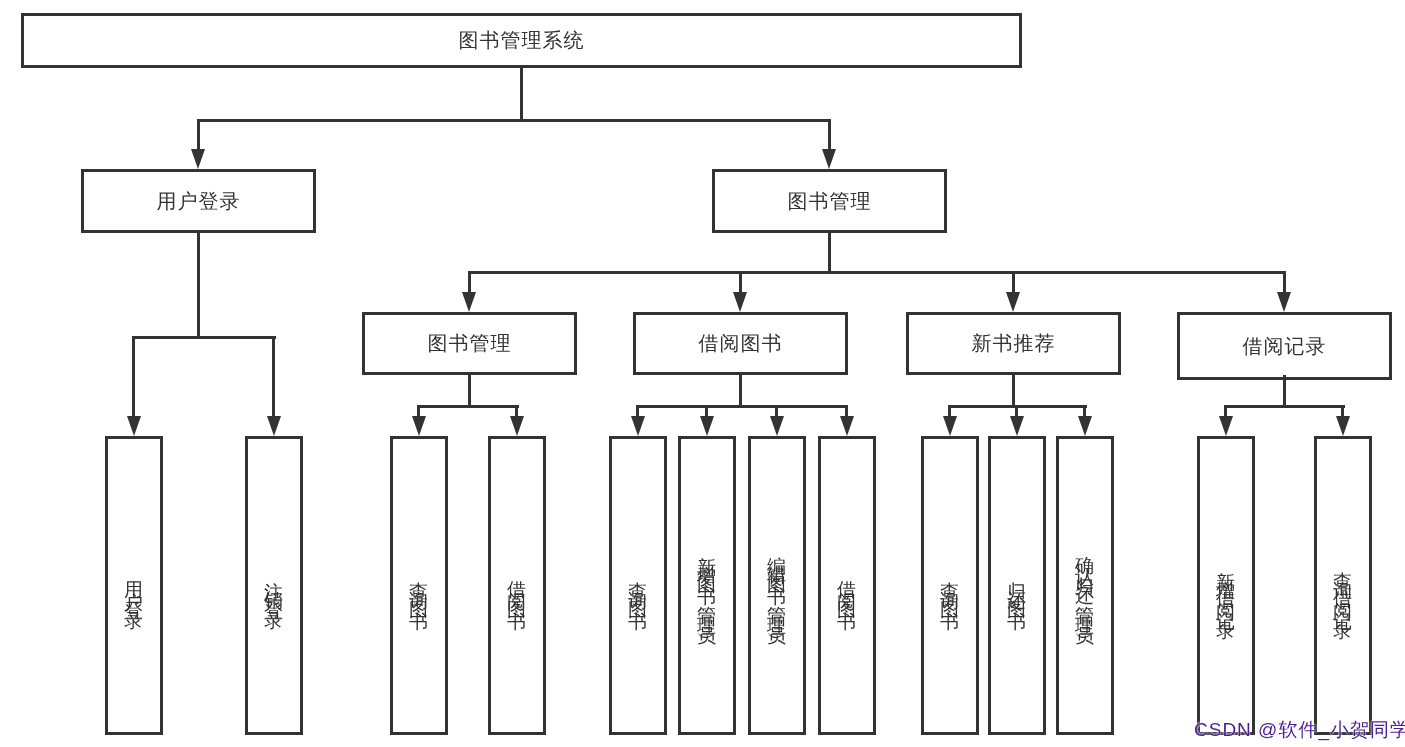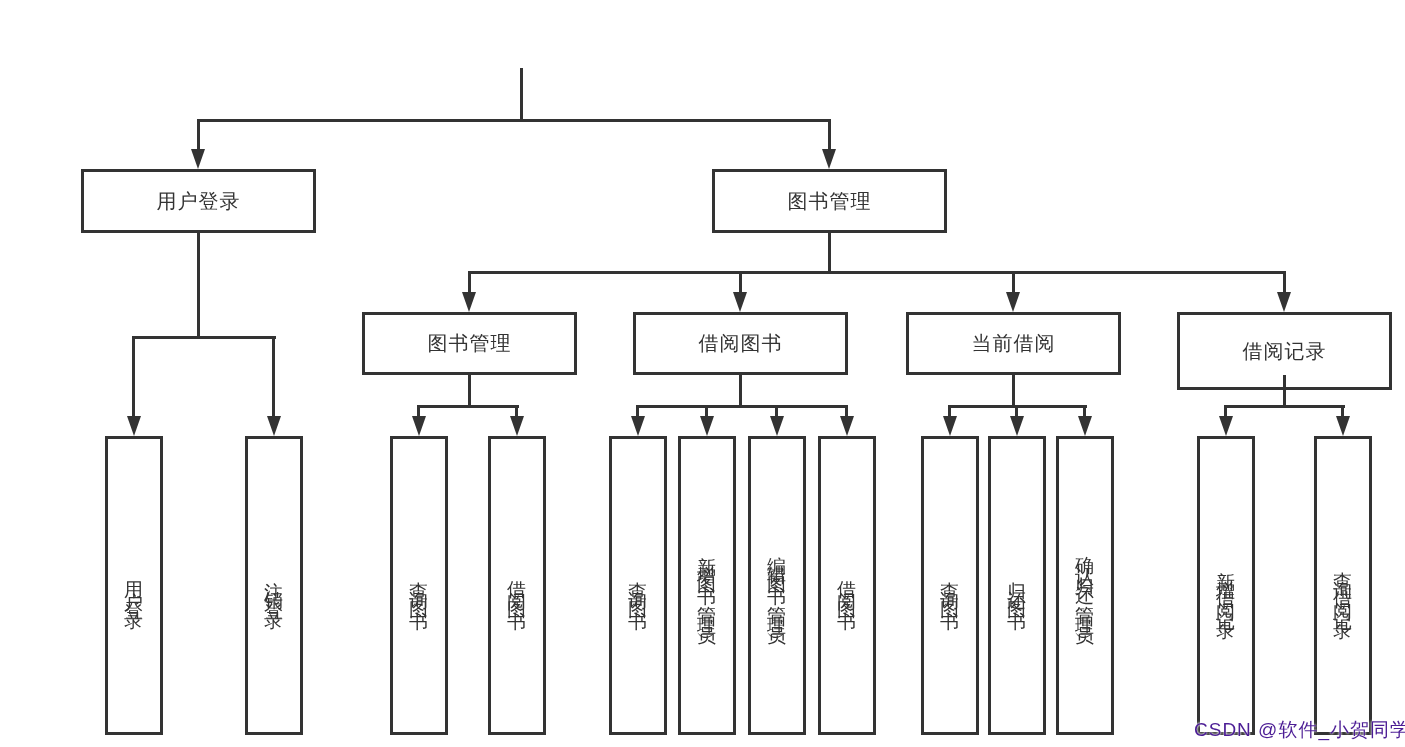--- a/index.html
+++ b/index.html
@@ -33,20 +33,23 @@
   #watermark{
     position:absolute;left:1194px;top:717px;font-size:19px;color:#4c1d95;
     text-shadow:0 0 2px #ffffff,0 0 3px #ffffff;letter-spacing:1px;z-index:5;white-space:nowrap;
   }
 </style>
 </head>
 <body>
 
 <div id="canvas">
 
+  <div class="box" style="left:21px;top:13px;width:1001px;height:55px;">
+    <span>图书管理系统</span>
+  </div>
 
   <div class="vline" style="left:520px;top:68px;height:54px;"></div>
   <div class="hline" style="left:197px;top:119px;width:634px;"></div>
   <div class="vline" style="left:197px;top:119px;height:32px;"></div>
   <div class="arrowhead" style="left:191px;top:149px;"></div>
   <div class="vline" style="left:828px;top:119px;height:32px;"></div>
   <div class="arrowhead" style="left:822px;top:149px;"></div>
 
   <div class="box" style="left:81px;top:169px;width:235px;height:64px;">
     <span>用户登录</span>
@@ -73,23 +76,23 @@
   <div class="vline" style="left:1283px;top:271px;height:24px;"></div>
   <div class="arrowhead" style="left:1277px;top:292px;"></div>
 
   <div class="box" style="left:362px;top:312px;width:215px;height:63px;">
     <span>图书管理</span>
   </div>
   <div class="box" style="left:633px;top:312px;width:215px;height:63px;">
     <span>借阅图书</span>
   </div>
   <div class="box" style="left:906px;top:312px;width:215px;height:63px;">
-    <span>当前借阅</span>
+    <span>新书推荐</span>
   </div>
-  <div class="box" style="left:1177px;top:312px;width:215px;height:78px;">
+  <div class="box" style="left:1177px;top:312px;width:215px;height:68px;">
     <span>借阅记录</span>
   </div>
 
   <div class="vline" style="left:468px;top:375px;height:33px;"></div>
   <div class="vline" style="left:739px;top:375px;height:33px;"></div>
   <div class="vline" style="left:1012px;top:375px;height:33px;"></div>
   <div class="vline" style="left:1283px;top:375px;height:33px;"></div>
 
   <div class="hline" style="left:417px;top:405px;width:102px;"></div>
   <div class="hline" style="left:636px;top:405px;width:212px;"></div>

